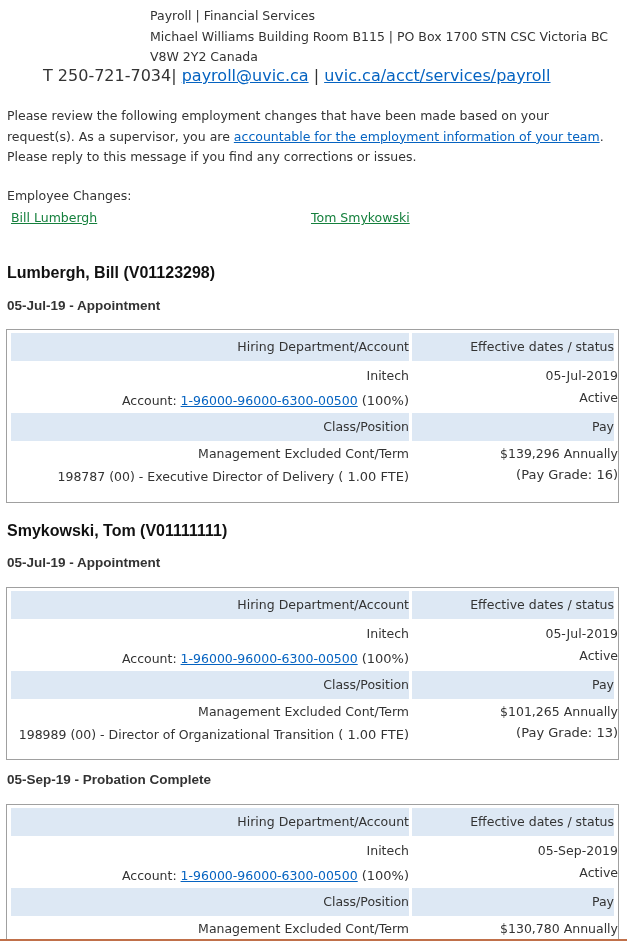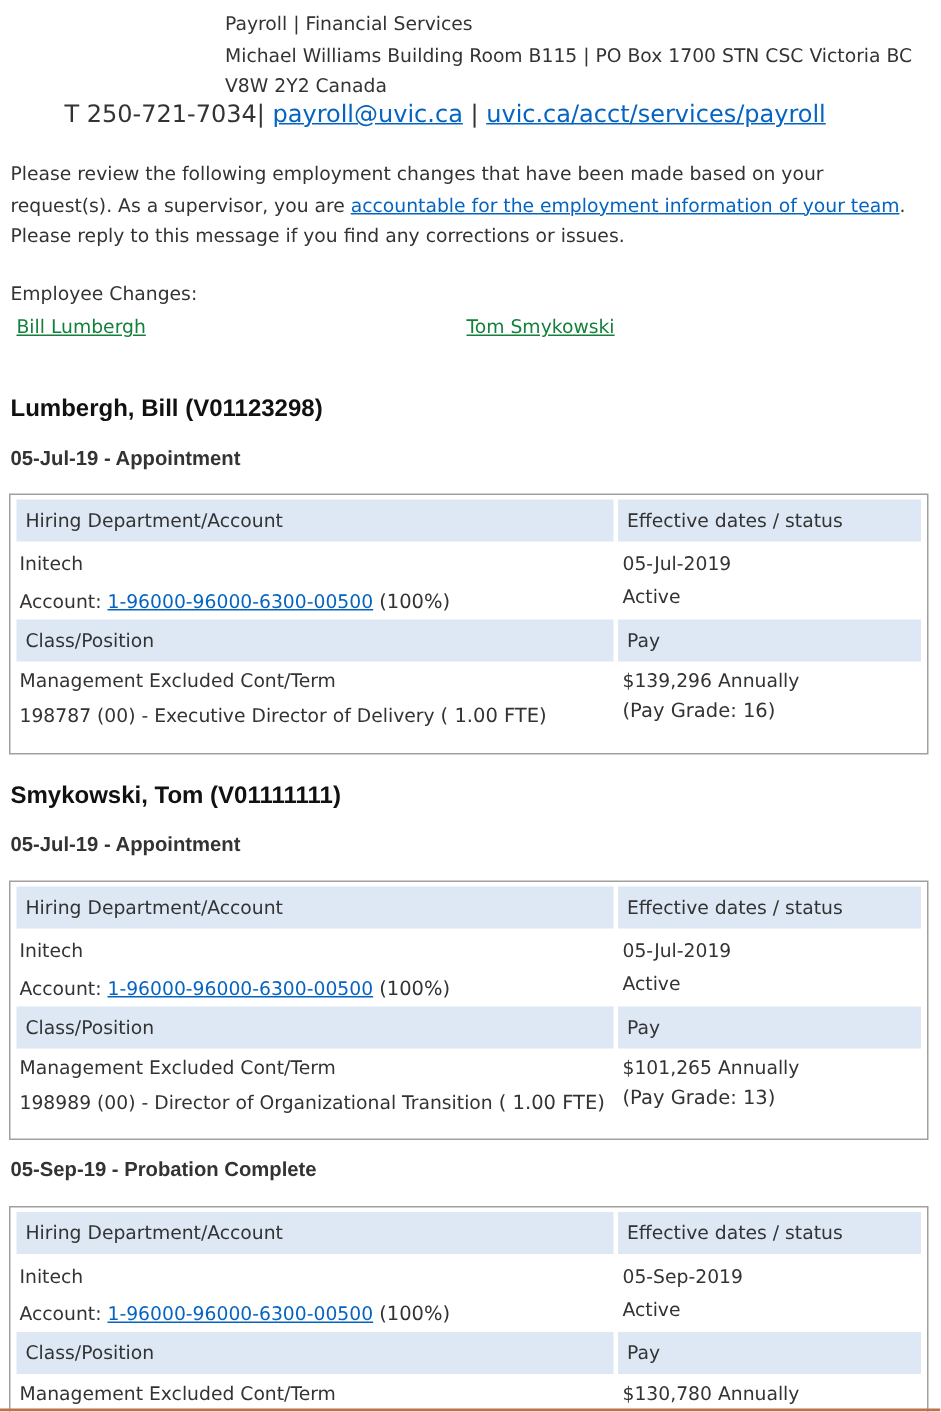--- a/index.html
+++ b/index.html
@@ -19,21 +19,21 @@
   .contact { position: absolute; left: 7px; top: 66px; font-size: 16px; color: #333; margin-left: 36px; }
 
   .intro { position: absolute; left: 7px; top: 106px; width: 612px; line-height: 20.5px; }
   .changes-label { position: absolute; left: 7px; top: 188px; }
   .emp-link { position: absolute; top: 210px; }
 
   .emp-name { position: absolute; left: 7px; font-family: "Liberation Sans", sans-serif; font-weight: bold; font-size: 16px; color: #111; }
   .event { position: absolute; left: 7px; font-family: "Liberation Sans", sans-serif; font-weight: bold; font-size: 13.5px; color: #333; }
 
   .card { position: absolute; left: 6px; width: 613px; border: 1px solid #a0a0a0; background: #fff; box-sizing: border-box; }
-  .row { position: relative; display: flex; }
+  .row { position: relative; display: flex; text-align: right; }
   .cell-l { width: 402px; padding-left: 6px; box-sizing: border-box; }
   .cell-r { flex: 1; padding-left: 6px; box-sizing: border-box; }
   .hdr .cell-l, .hdr .cell-r { background: #dde8f4; height: 28px; line-height: 28px; }
   .hdr .cell-l { margin-left: 4px; width: 398px; margin-right: 3px; }
   .hdr .cell-r { margin-right: 4px; }
   .hdr { padding-top: 3px; }
   .line { height: 24px; line-height: 24px; }
   .small { font-size: 13px; color: #333; }
   .bottom-border { position: absolute; left: 0; top: 939px; width: 627px; height: 2px; background: #c0704a; }
 </style>

